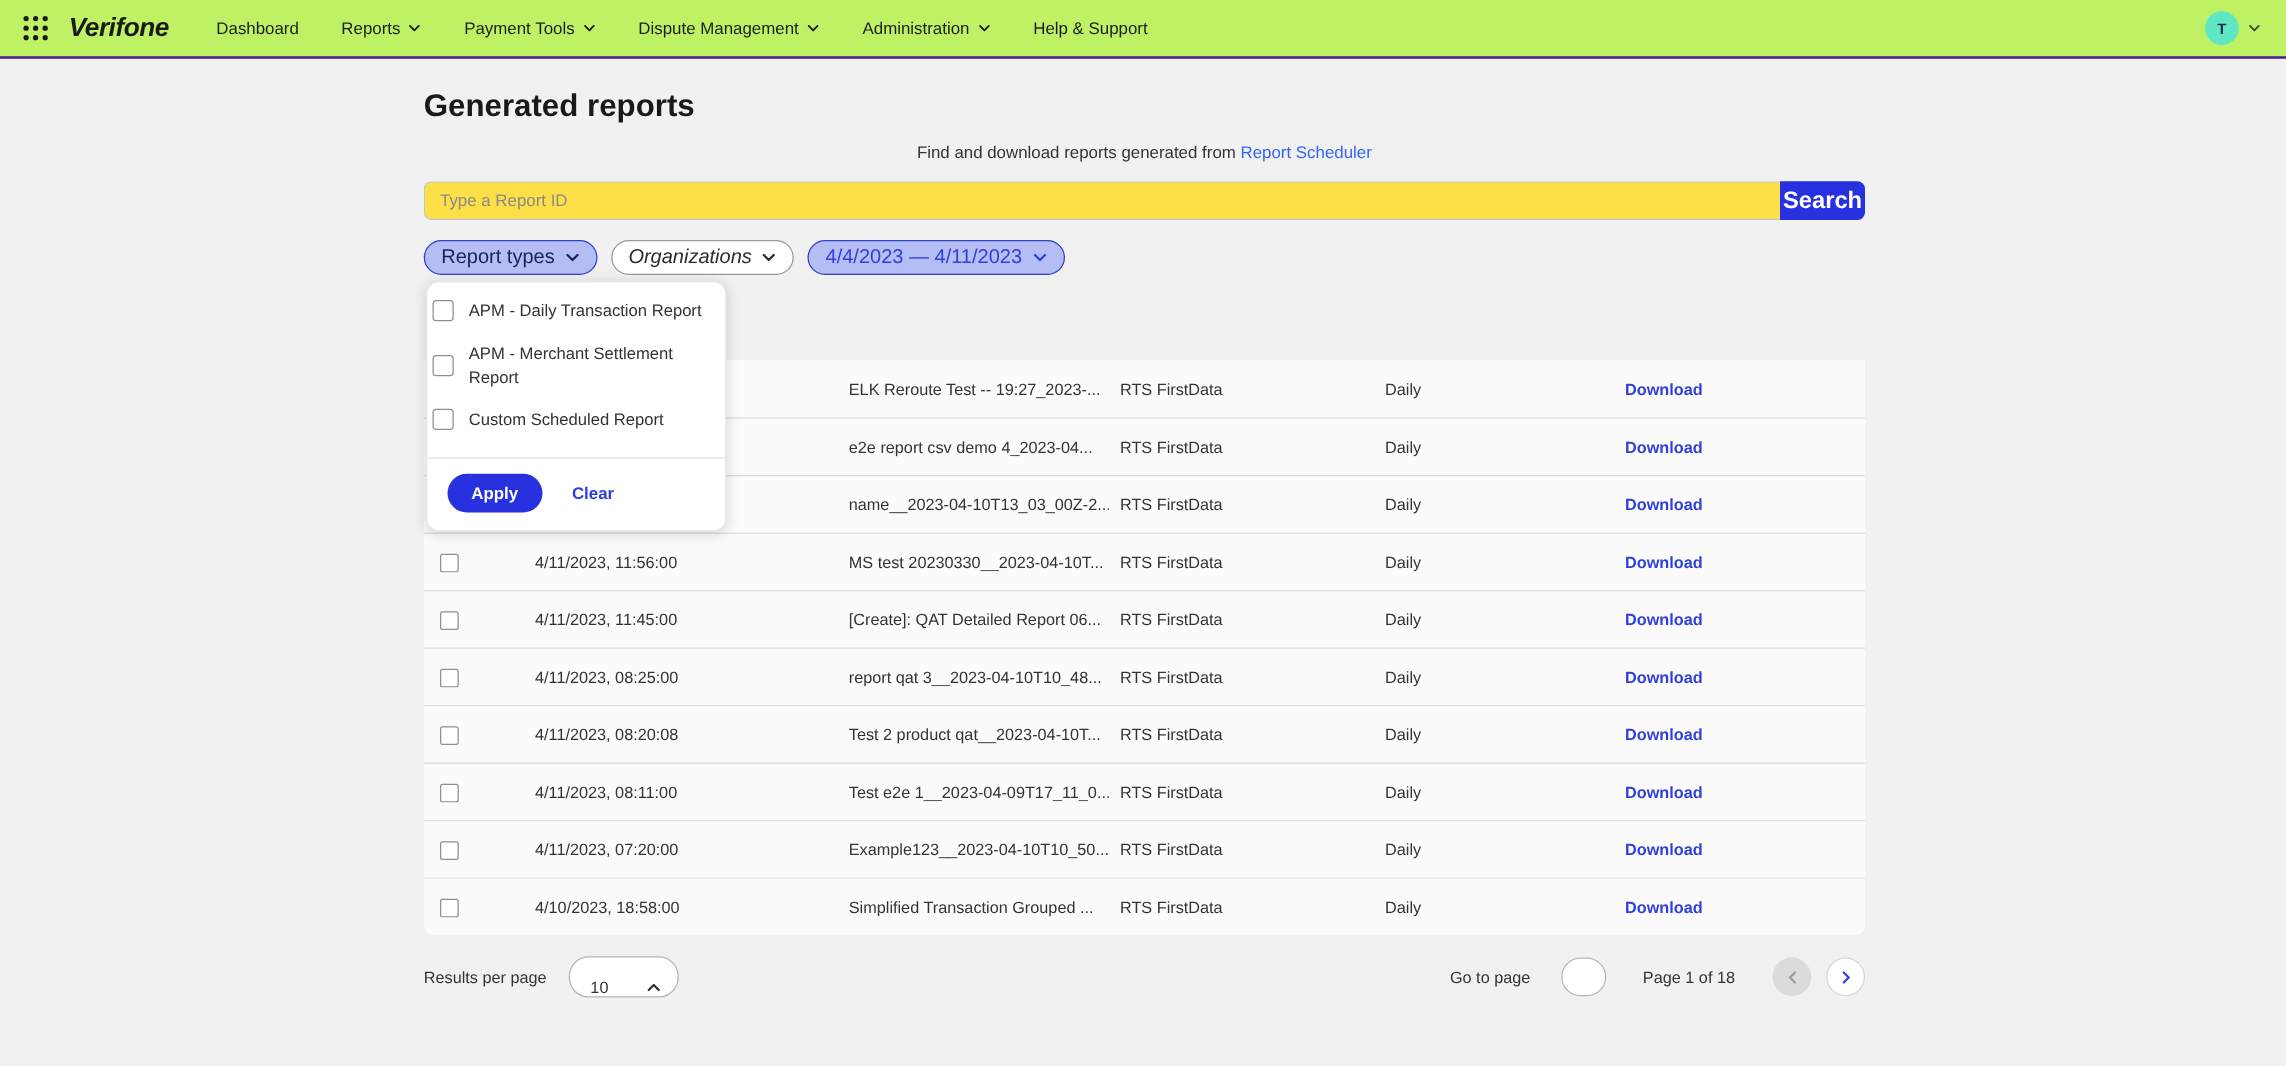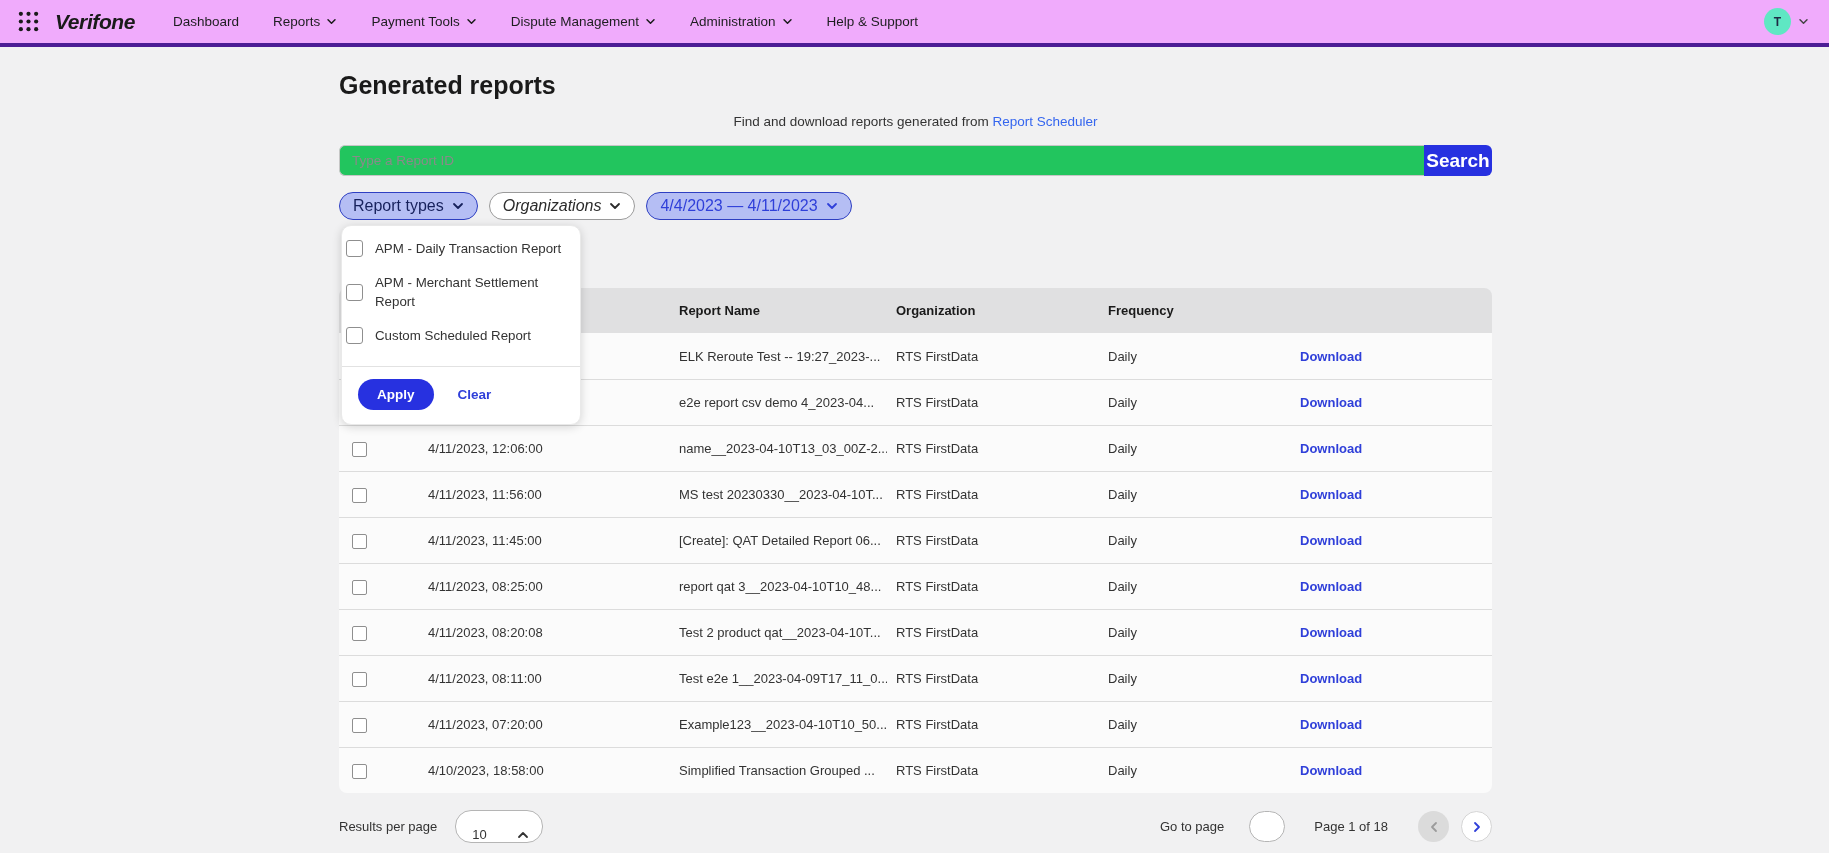--- a/index.html
+++ b/index.html
@@ -1,21 +1,21 @@
 <!DOCTYPE html>
 <html style="--accent: #2731E0; --action-blue: #2F3FD9; --link-blue: #3566EF; --chip-bg: #B5BEF4; --chip-border: #2E3FC2; --chip-text: #17215C; --avatar-bg: #5FE7C3; --table-header-bg: #E0E0E1; --page-bg: #F1F1F2; --row-bg: #FBFBFB; --border: #DCDCDC; --text-dark: #1A1A1A; --text-body: #333333;"><head>
 <meta charset="utf-8">
 <style>
   * { margin:0; padding:0; box-sizing:border-box; }
   html,body { width:1829px; height:853px; overflow:hidden;
     font-family:"Liberation Sans","DejaVu Sans",sans-serif;
     background:var(--page-bg,#F1F1F2); color:var(--text-body,#333); }
 
   
-  .nav { height:47px; background:#f0abfc; border-bottom:4px solid #4c1d95;
+  .nav { height:47px; background:#bef264; border-bottom:2px solid #4c1d95;
     display:flex; align-items:center; padding:0 20px 0 18px; position:relative; z-index:5; }
   .grid-icon { display:inline-flex; margin-right:16px; cursor:pointer; }
   .brand { font-size:21px; font-weight:800; font-style:italic; color:var(--text-dark,#1a1a1a);
     letter-spacing:-0.4px; margin-right:38px; cursor:pointer; }
   .nav-items { display:flex; align-items:center; gap:34px; }
   .nav-item { display:inline-flex; align-items:center; gap:6px; font-size:13.5px;
     font-weight:500; color:#1D1D1F; cursor:pointer; white-space:nowrap;justify-content:center; }
   .chev { display:inline-block; }
   .nav-right { margin-left:auto; display:flex; align-items:center; gap:7px; }
   .avatar { width:27px; height:27px; border-radius:50%; background:var(--avatar-bg,#5FE7C3);
@@ -23,21 +23,21 @@
     justify-content:center; cursor:pointer; }
 
   
   .content { padding:0 337px 0 339px; position:relative; }
   h1 { margin-top:24px; font-size:25px; line-height:29px; font-weight:700; color:var(--text-dark,#1a1a1a); }
   .subtitle { margin-top:13px; font-size:13.5px; line-height:18px; color:var(--text-body,#333);text-align:center; }
   .subtitle a { color:var(--link-blue,#3566EF); text-decoration:none; cursor:pointer; }
 
   .search-row { margin-top:14px; display:flex; height:31px; }
   .search-row input { flex:1; height:31px; border:1px solid #C6C6C6; border-right:none;
-    border-radius:6px 0 0 6px; padding:0 12px; font-size:13.5px; color:#333; background:#22c55e; outline:none;
+    border-radius:6px 0 0 6px; padding:0 12px; font-size:13.5px; color:#333; background:#fde047; outline:none;
     font-family:inherit; }
   .search-row input::placeholder { color:#8A8A8A; }
   .search-row button { width:68px; border:none; border-radius:0 6px 6px 0;
     background:var(--accent,#2731E0); color:#fff; font-size:19px; font-weight:600; cursor:pointer;
     font-family:inherit; }
 
   .chips-row { margin-top:16px; display:flex; gap:11px; }
   .chip { height:28px; display:inline-flex; align-items:center; gap:8px; padding:0 13px;
     border-radius:14px; font-size:16px; font-weight:500; cursor:pointer; white-space:nowrap;justify-content:flex-end; }
   .chip.sel { background:var(--chip-bg,#B5BEF4); border:1.5px solid var(--chip-border,#2E3FC2);
@@ -184,28 +184,20 @@
       </span>
     <span class="chip date">
       <span>4/4/2023 — 4/11/2023</span>
       <svg class="chev" width="12" height="8" viewBox="0 0 12 8">
           <path d="M2 2 L6 6 L10 2" fill="none" stroke="currentColor" stroke-width="1.8" stroke-linecap="round" stroke-linejoin="round"></path>
         </svg>
       </span>
   </div>
 
   <div class="table">
-    <div class="thead">
-      <div class="td c-check"></div>
-      <div class="td c-date"></div>
-      <div class="td c-name">Report Name</div>
-      <div class="td c-org">Organization</div>
-      <div class="td c-freq">Frequency</div>
-      <div class="td c-act"></div>
-    </div>
     <div>
         <div class="trow">
           <div class="td c-check"><span class="cb"></span></div>
           <div class="td c-date"></div>
           <div class="td c-name">ELK Reroute Test -- 19:27_2023-...</div>
           <div class="td c-org">RTS FirstData</div>
           <div class="td c-freq">Daily</div>
           <div class="td c-act"><a class="dl">Download</a></div>
         </div>
         <div class="trow">

